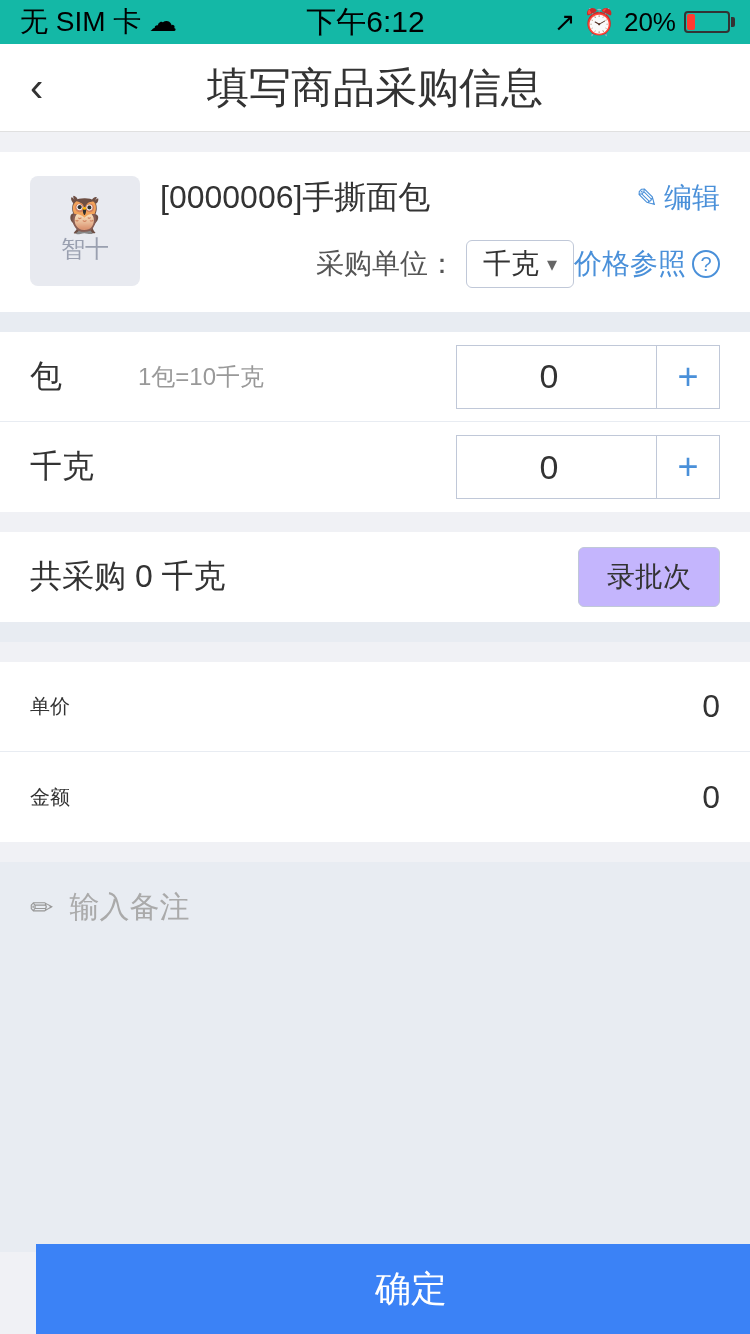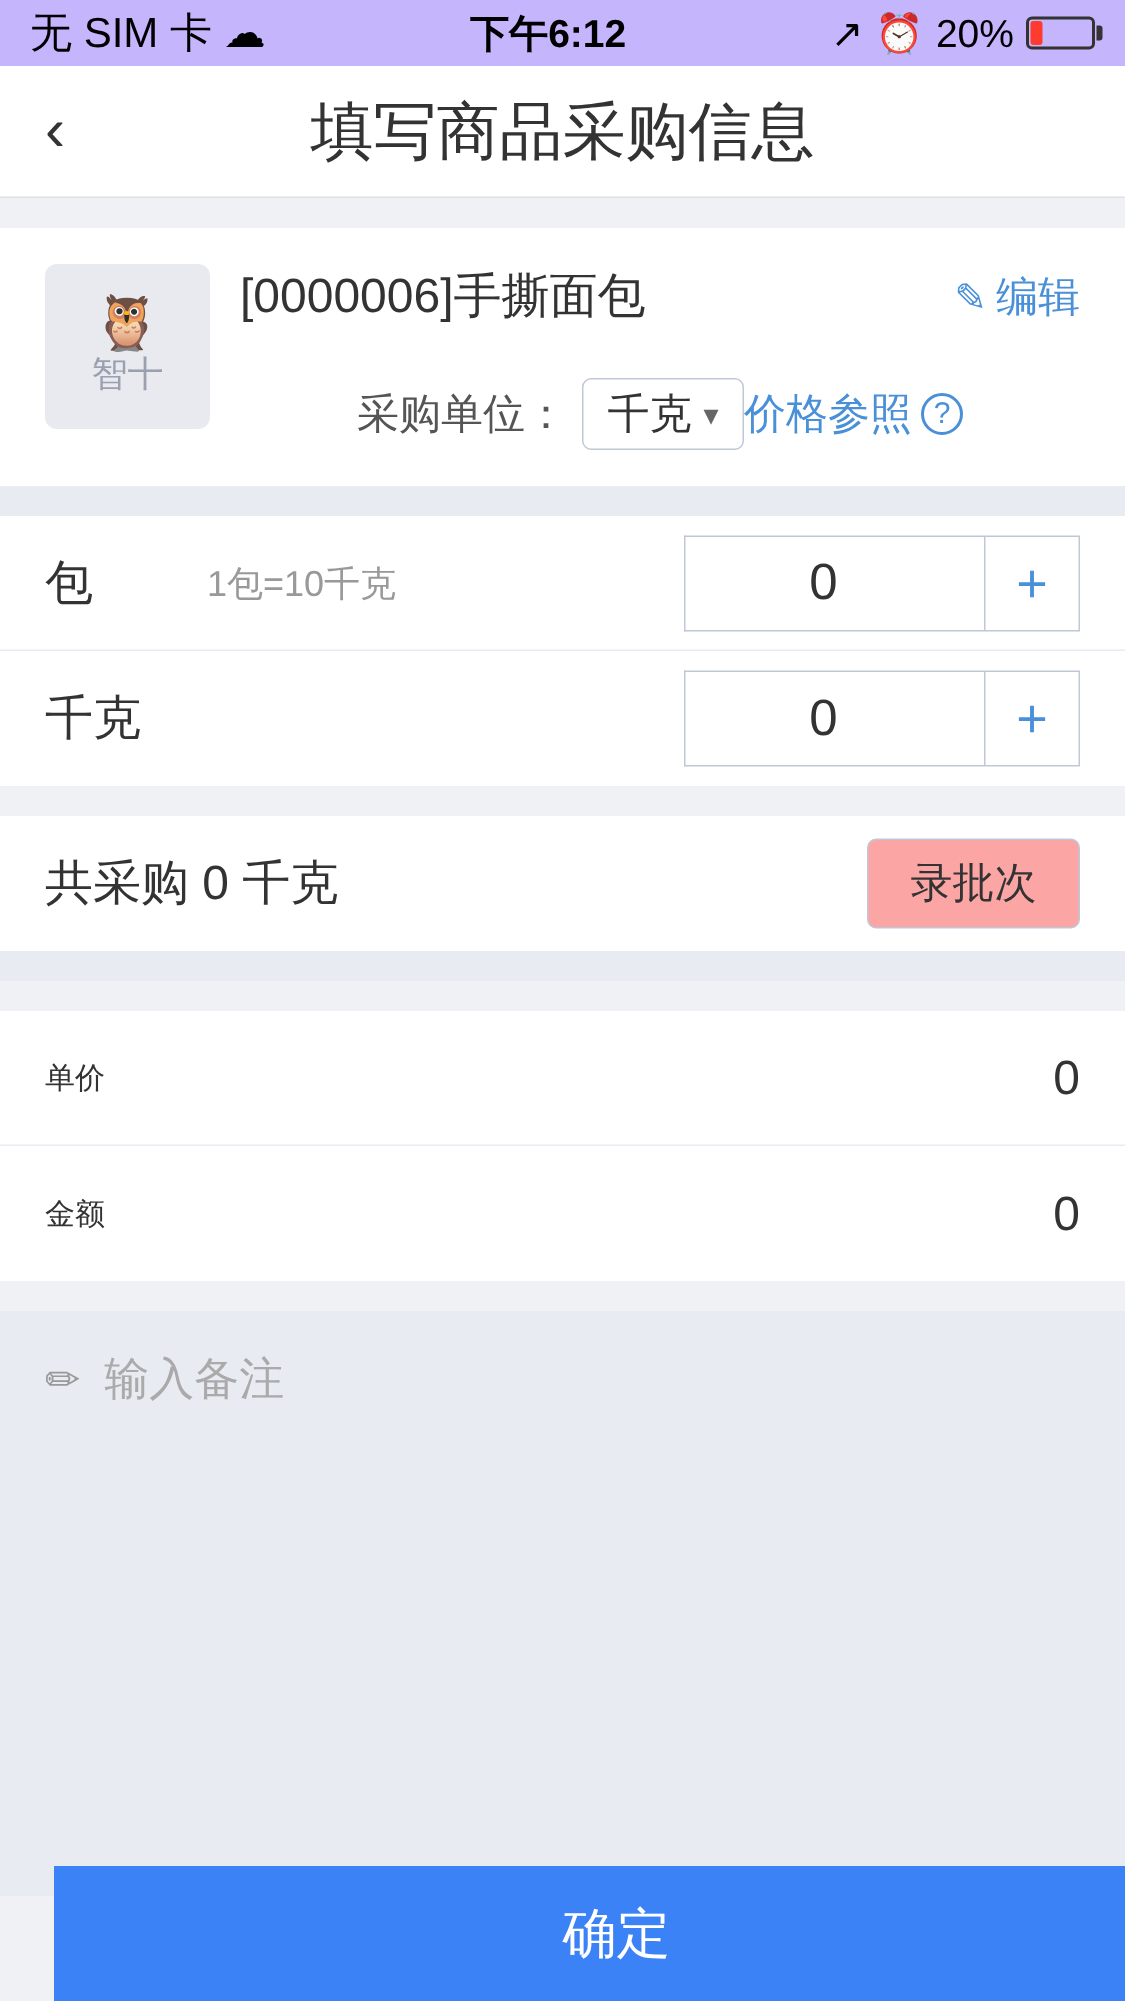--- a/index.html
+++ b/index.html
@@ -9,30 +9,30 @@
       min-height: 1334px;
       font-family: -apple-system, "PingFang SC", "Helvetica Neue", Arial, sans-serif;
       background: #f0f1f5;
       font-size: 32px;
       color: #333;
     }
 
     
     .status-bar {
       height: 44px;
-      background: #c4b5fd;
+      background: #14b8a6;
       display: flex;
       align-items: center;
       justify-content: space-between;
       padding: 16px 20px;
       font-size: 28px;
       color: #000;
     }
     .status-left { display: flex; align-items: center; gap: 10px; }
-    .status-center { font-size: 26px; font-weight: 700; text-align: right; }
+    .status-center { font-size: 30px; font-weight: 400; text-align: right; }
     .status-right { display: flex; align-items: center; gap: 8px; font-size: 26px; }
     .battery-icon {
       width: 46px;
       height: 22px;
       border: 2px solid #333;
       border-radius: 4px;
       position: relative;
       display: inline-block;
     }
     .battery-icon::after {
@@ -121,22 +121,22 @@
       font-size: 28px;
       display: flex;
       align-items: center;
       gap: 6px;
       cursor: pointer;
     }
     .edit-icon-small { font-size: 26px; }
     .product-unit-row {
       display: flex;
       align-items: center;
-      justify-content: center;
-      margin-top: 32px;
+      justify-content: flex-end;
+      margin-top: 20px;
     }
     .unit-label { font-size: 28px; color: #555; }
     .unit-select {
       border: 1px solid #c0c8d8;
       border-radius: 6px;
       padding: 4px 16px;
       font-size: 28px;
       color: #333;
       background: #fff;
       display: flex;
@@ -234,21 +234,21 @@
       justify-content: space-between;
       padding: 0 30px;
       height: 90px;
     }
     .summary-text {
       font-size: 32px;
       color: #333;
     }
     .record-btn {
       border: 1px solid #c0c8d8;
-      background: #fca5a5;
+      background: #c4b5fd;
       padding: 10px 28px;
       font-size: 28px;
       color: #333;
       border-radius: 6px;
       cursor: pointer;
     }
 
     
     .price-section {
       background: #fff;

